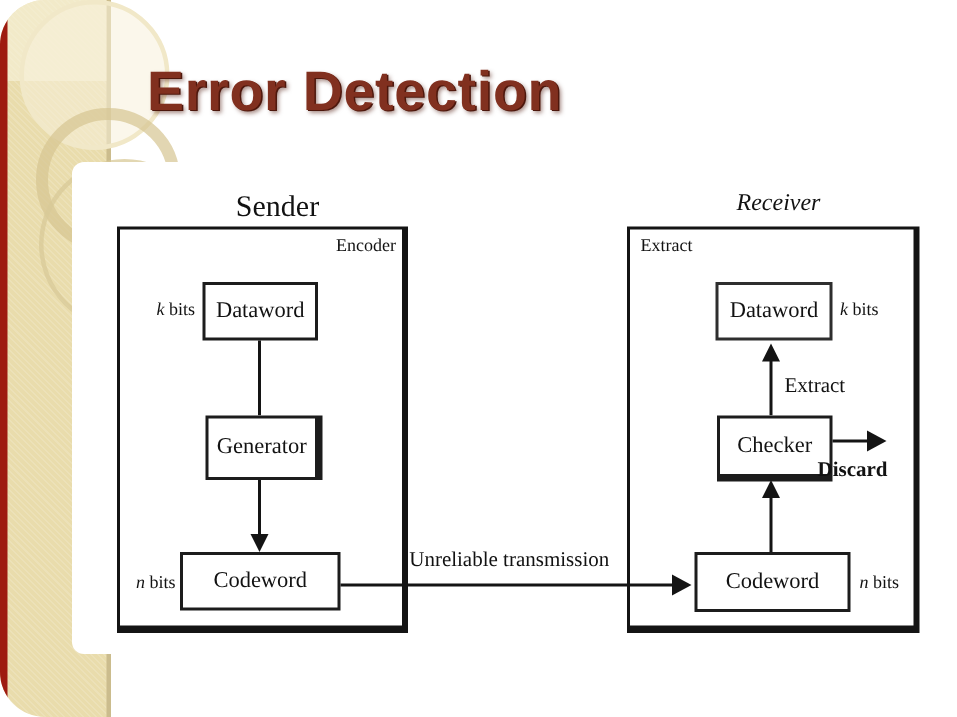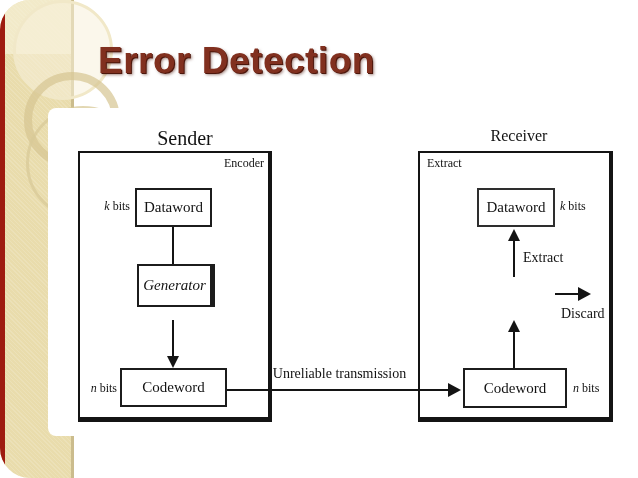--- a/index.html
+++ b/index.html
@@ -64,53 +64,54 @@
 
   <div class="dg lbl" style="left:198px;top:156px;width:66px;text-align:right;">Encoder</div>
 
   <div class="dg lbl" style="left:92px;top:199px;width:38px;text-align:right;">
     <i>k</i><span>bits</span>
   </div>
   <div class="dg box" style="left:135px;top:188px;width:73px;height:35px;">Dataword</div>
 
   <div class="dg line" style="left:172px;top:227px;width:2px;height:50px;"></div>
 
-  <div class="dg box shadow-r" style="left:137px;top:264px;width:71px;height:39px;font-style:italic;">Generator</div>
+  <div class="dg box shadow-r" style="left:137px;top:277px;width:71px;height:39px;">Generator</div>
 
   <div class="dg line" style="left:172px;top:320px;width:2px;height:37px;"></div>
   <div class="dg arr arr-down" style="left:167px;top:356px;"></div>
 
   <div class="dg lbl" style="left:78px;top:381px;width:39px;text-align:right;">
     <i>n</i><span>bits</span>
   </div>
   <div class="dg box" style="left:120px;top:368px;width:103px;height:35px;">Codeword</div>
 
   <div class="dg lbl" style="left:272px;top:366px;width:135px;text-align:center;font-size:14px;">Unreliable transmission</div>
   <div class="dg line" style="left:227px;top:389px;width:221px;height:2px;"></div>
   <div class="dg arr arr-right" style="left:448px;top:383px;"></div>
 
-  <div class="dg lbl" style="left:484px;top:127px;width:70px;text-align:center;font-size:16px;">Receiver</div>
+  <div class="dg lbl" style="left:484px;top:127px;width:70px;text-align:center;font-size:16px;font-style:italic;">Receiver</div>
 
   <div class="dg obox" style="left:418px;top:151px;width:189px;height:264px;"></div>
 
   <div class="dg lbl" style="left:427px;top:156px;width:70px;">Extract</div>
 
   <div class="dg box" style="left:477px;top:188px;width:74px;height:35px;border-color:#2e2e2e;">Dataword</div>
   <div class="dg lbl" style="left:560px;top:199px;width:40px;">
     <i>k</i><span>bits</span>
   </div>
 
   <div class="dg arr arr-up" style="left:508px;top:229px;"></div>
   <div class="dg line" style="left:513px;top:240px;width:2px;height:37px;"></div>
   <div class="dg lbl" style="left:523px;top:250px;width:55px;font-size:14px;">Extract</div>
 
+  <div class="dg box shadow-b" style="left:478px;top:277px;width:73px;height:37px;">Checker</div>
 
   <div class="dg line" style="left:555px;top:293px;width:23px;height:2px;"></div>
   <div class="dg arr arr-right" style="left:578px;top:287px;"></div>
-  <div class="dg lbl" style="left:561px;top:306px;width:55px;font-size:14px;">Discard</div>
+  <div class="dg lbl" style="left:545px;top:306px;width:55px;font-size:14px;font-weight:bold;">Discard</div>
 
   <div class="dg arr arr-up" style="left:508px;top:320px;"></div>
   <div class="dg line" style="left:513px;top:331px;width:2px;height:37px;"></div>
 
   <div class="dg box" style="left:463px;top:368px;width:100px;height:36px;">Codeword</div>
   <div class="dg lbl" style="left:573px;top:381px;width:40px;">
     <i>n</i><span>bits</span>
   </div>
 
 </div>

